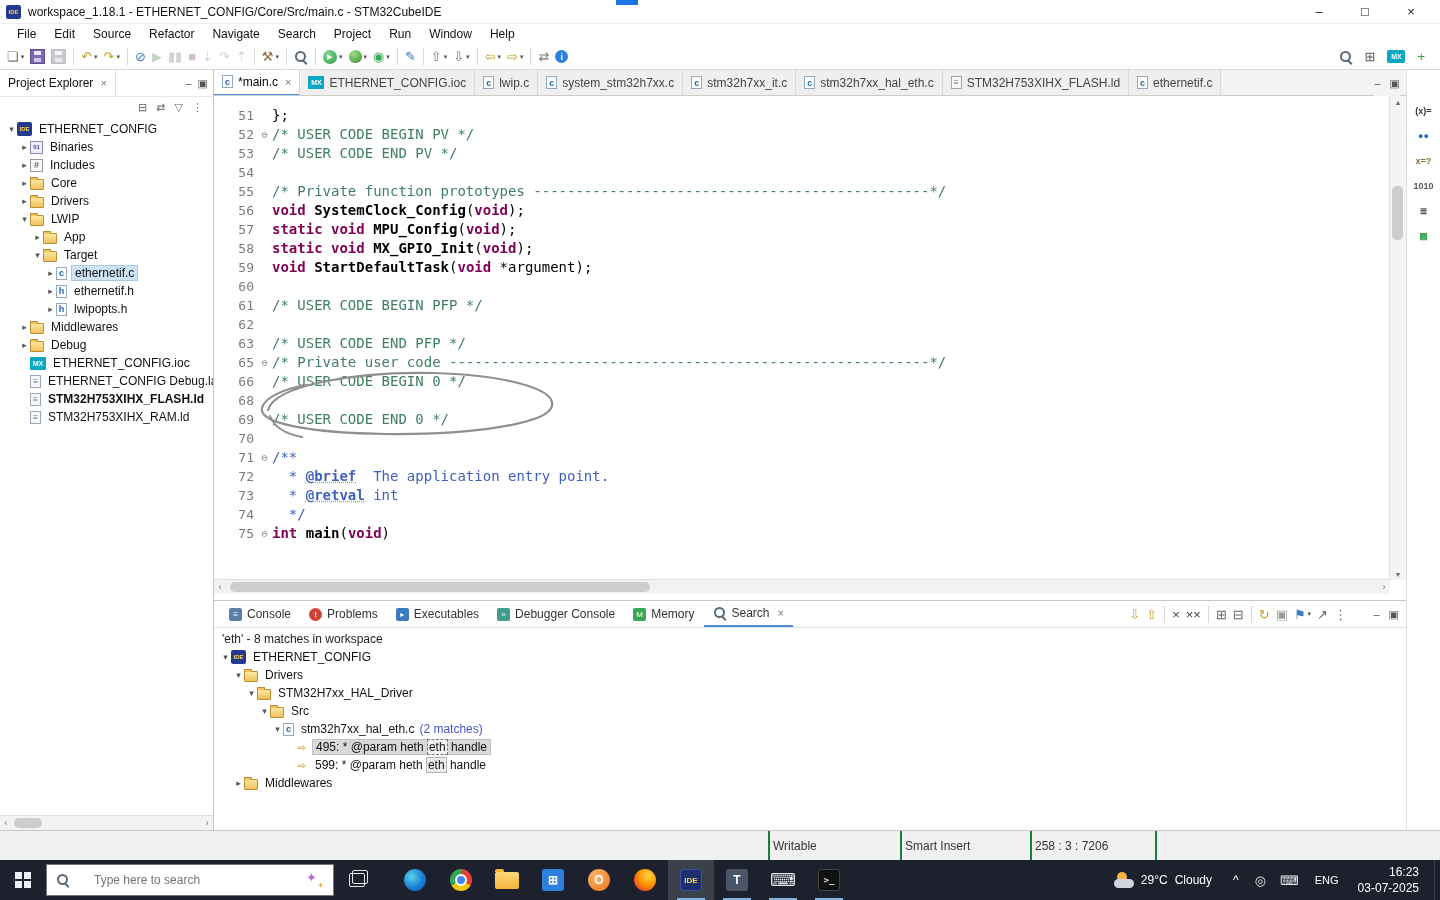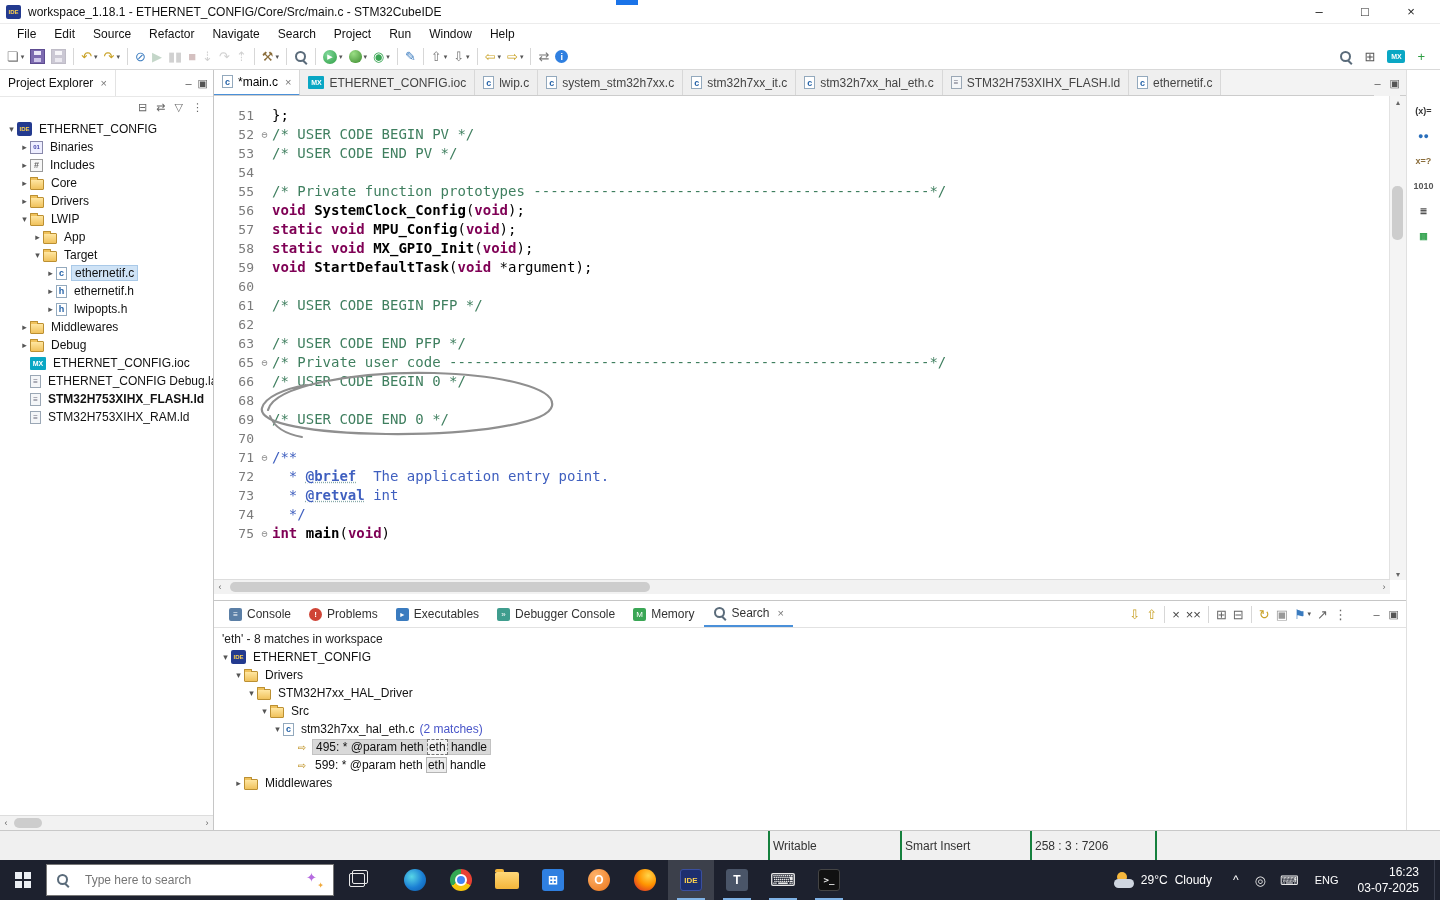--- a/index.html
+++ b/index.html
@@ -120,21 +120,21 @@
 
   
   .statusbar{position:absolute;left:0;top:830px;width:100%;height:30px;background:#f0f0f0;border-top:1px solid #c9c9c9;font-size:12px;color:#333}
   .sb-cell{position:absolute;top:0;height:100%;display:flex;align-items:center;padding-left:3px;border-left:2px solid #15803d;box-sizing:border-box}
 
   
   .taskbar{position:absolute;left:0;top:860px;width:100%;height:40px;background:#1d212e;display:flex;align-items:center;color:#fff}
   .start-btn{width:46px;height:40px;display:flex;align-items:center;justify-content:center}
   .win-logo{display:grid;grid-template-columns:7px 7px;grid-template-rows:7px 7px;gap:2px}
   .win-logo span{background:#eceff4;display:block}
-  .tb-search{width:288px;height:32px;background:#fff;display:flex;align-items:center;padding:0 9px;gap:13px;box-sizing:border-box;border:1px solid #777}
+  .tb-search{width:288px;height:32px;background:#fff;display:flex;align-items:center;padding:0 9px;gap:22px;box-sizing:border-box;border:1px solid #777}
   .tb-search input{border:none;outline:none;font-size:12px;color:#444;flex:1;background:transparent;font-family:"Liberation Sans",sans-serif}
   .sparkle{position:relative;width:18px;height:18px;flex:none}
   .sparkle::before{content:"✦";position:absolute;left:0;top:-1px;color:#b66be0;font-size:13px}
   .sparkle::after{content:"✦";position:absolute;right:0;bottom:-1px;color:#f0a838;font-size:8px}
   .taskview{width:46px;height:40px;display:flex;align-items:center;justify-content:center}
   .tv-ico{width:14px;height:12px;border:1px solid #e8e8e8;border-radius:2px;position:relative}
   .tv-ico::before{content:"";position:absolute;right:-4px;top:-4px;width:14px;height:12px;border:1px solid #e8e8e8;border-radius:2px}
   #taskbar-apps{display:flex;height:40px;margin-left:12px}
   .tb-app{width:46px;height:40px;display:flex;align-items:center;justify-content:center;position:relative}
   .tb-app.open::after{content:"";position:absolute;bottom:0;left:9px;right:9px;height:2px;background:#7fb2e5}

